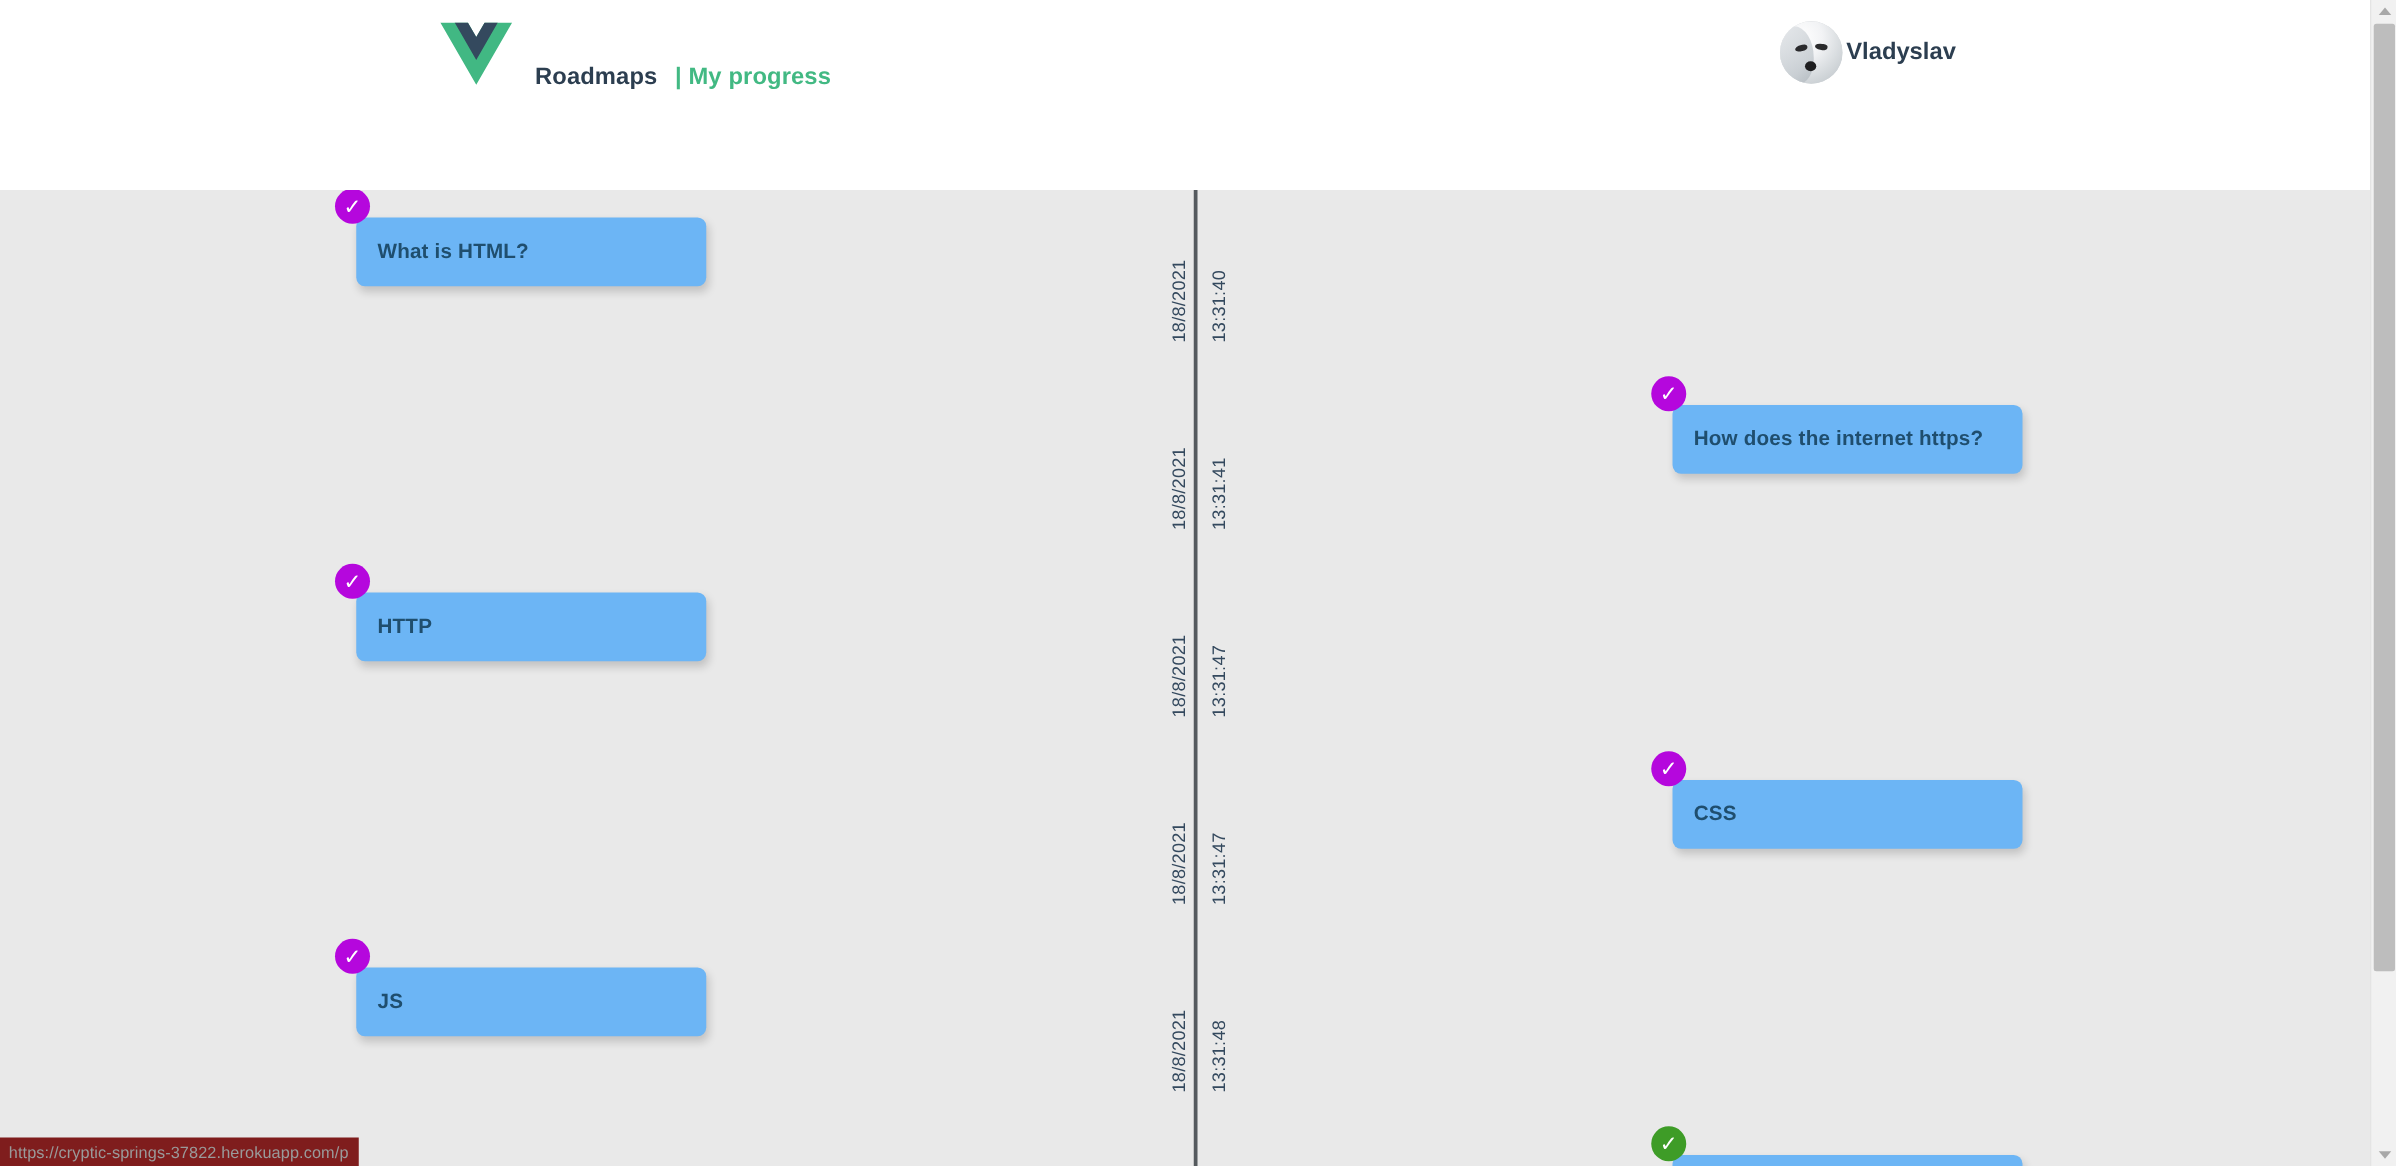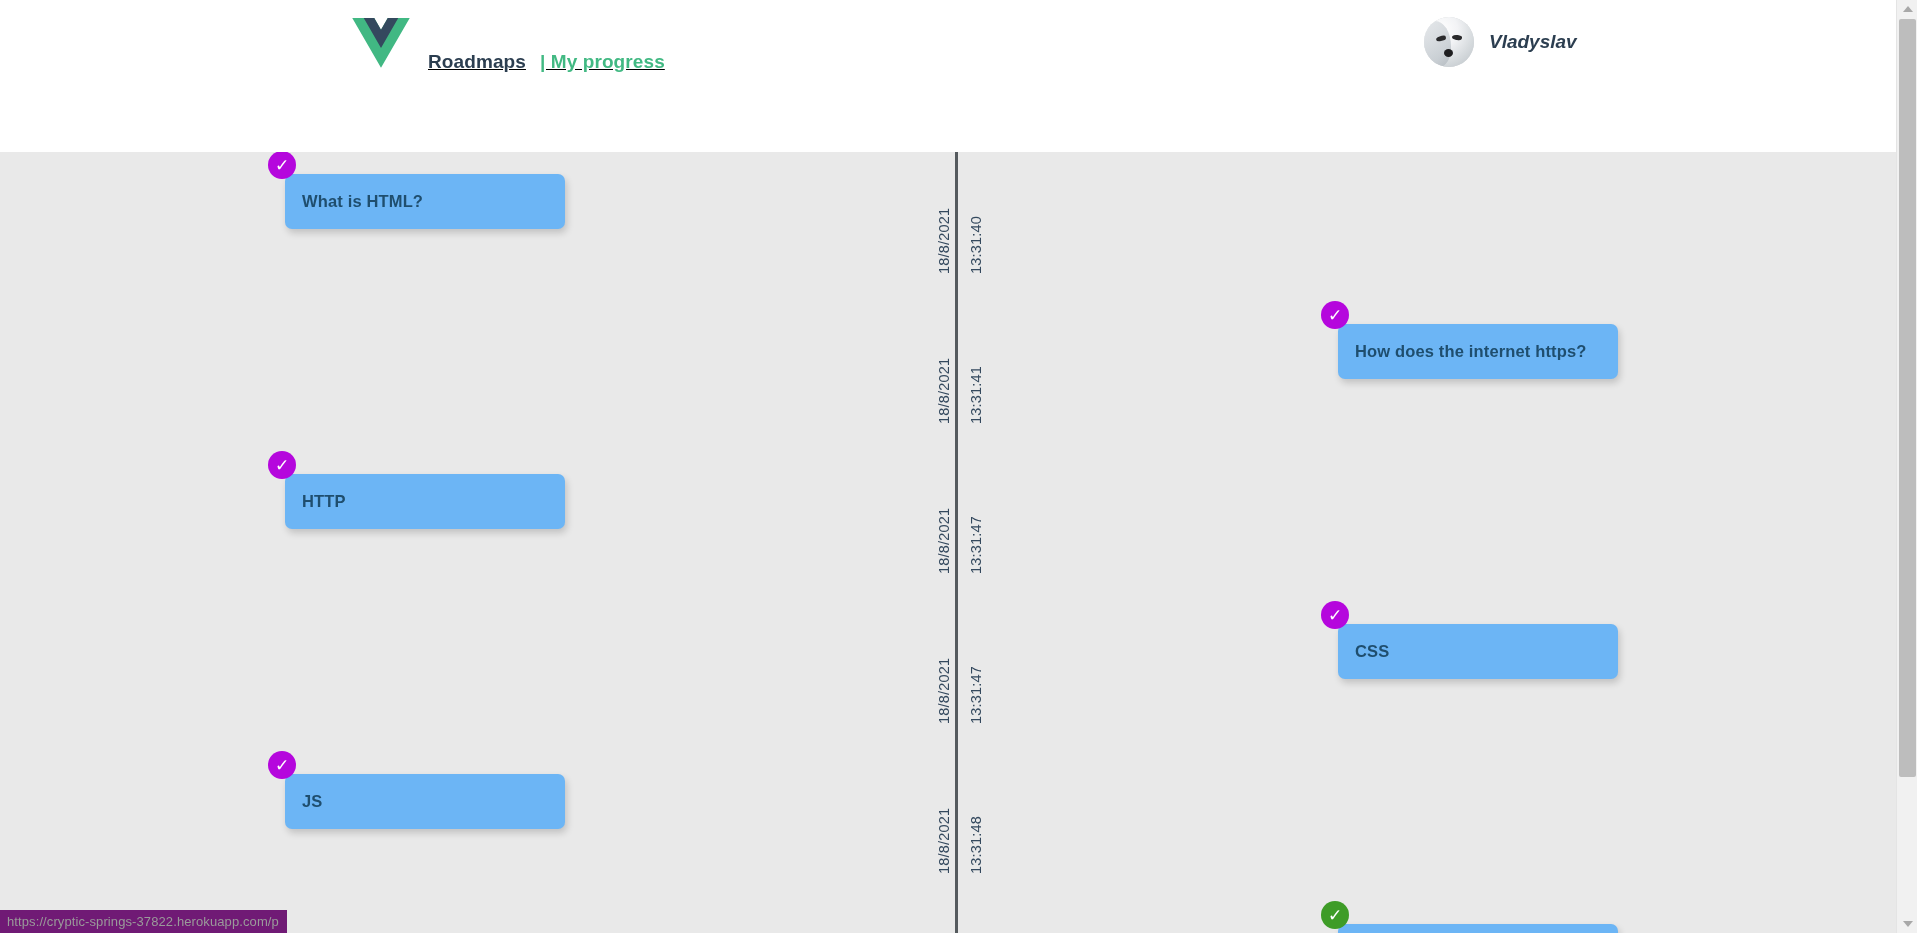--- a/index.html
+++ b/index.html
@@ -39,33 +39,31 @@
 
   .vue-logo { width: 58px; height: 50px; display: block; }
 
   .brand-text {
     display: flex;
     align-items: baseline;
     gap: 14px;
     font-size: 19px;
     font-weight: bold;
     letter-spacing: .1px;
-    text-decoration: underline;
   }
   .brand-title { color: #2c3e50; }
   .brand-sub   { color: #42b983; margin-top: 39px; }
 
   .user-area {
     position: absolute;
     left: 1424px;
     top: 17px;
     display: flex;
     align-items: center;
-    gap: 15px;
-    font-style: italic;
+    gap: 3px;
   }
 
   .avatar {
     width: 50px; height: 50px;
     border-radius: 50%;
     overflow: hidden;
     position: relative;
     background: #cfd3d6;
     flex: none;
   }
@@ -179,21 +177,21 @@
 
   
   .status-bar {
     position: absolute;
     left: 0;
     bottom: 0;
     height: 23px;
     padding: 0 8px 0 7px;
     display: flex;
     align-items: center;
-    background: #701a75;
+    background: #7f1d1d;
     color: #9a9a9a;
     font-size: 13px;
     letter-spacing: .1px;
     white-space: nowrap;
     z-index: 30;
   }
 
   .scrollbar {
     position: absolute;
     top: 0; right: 0;

